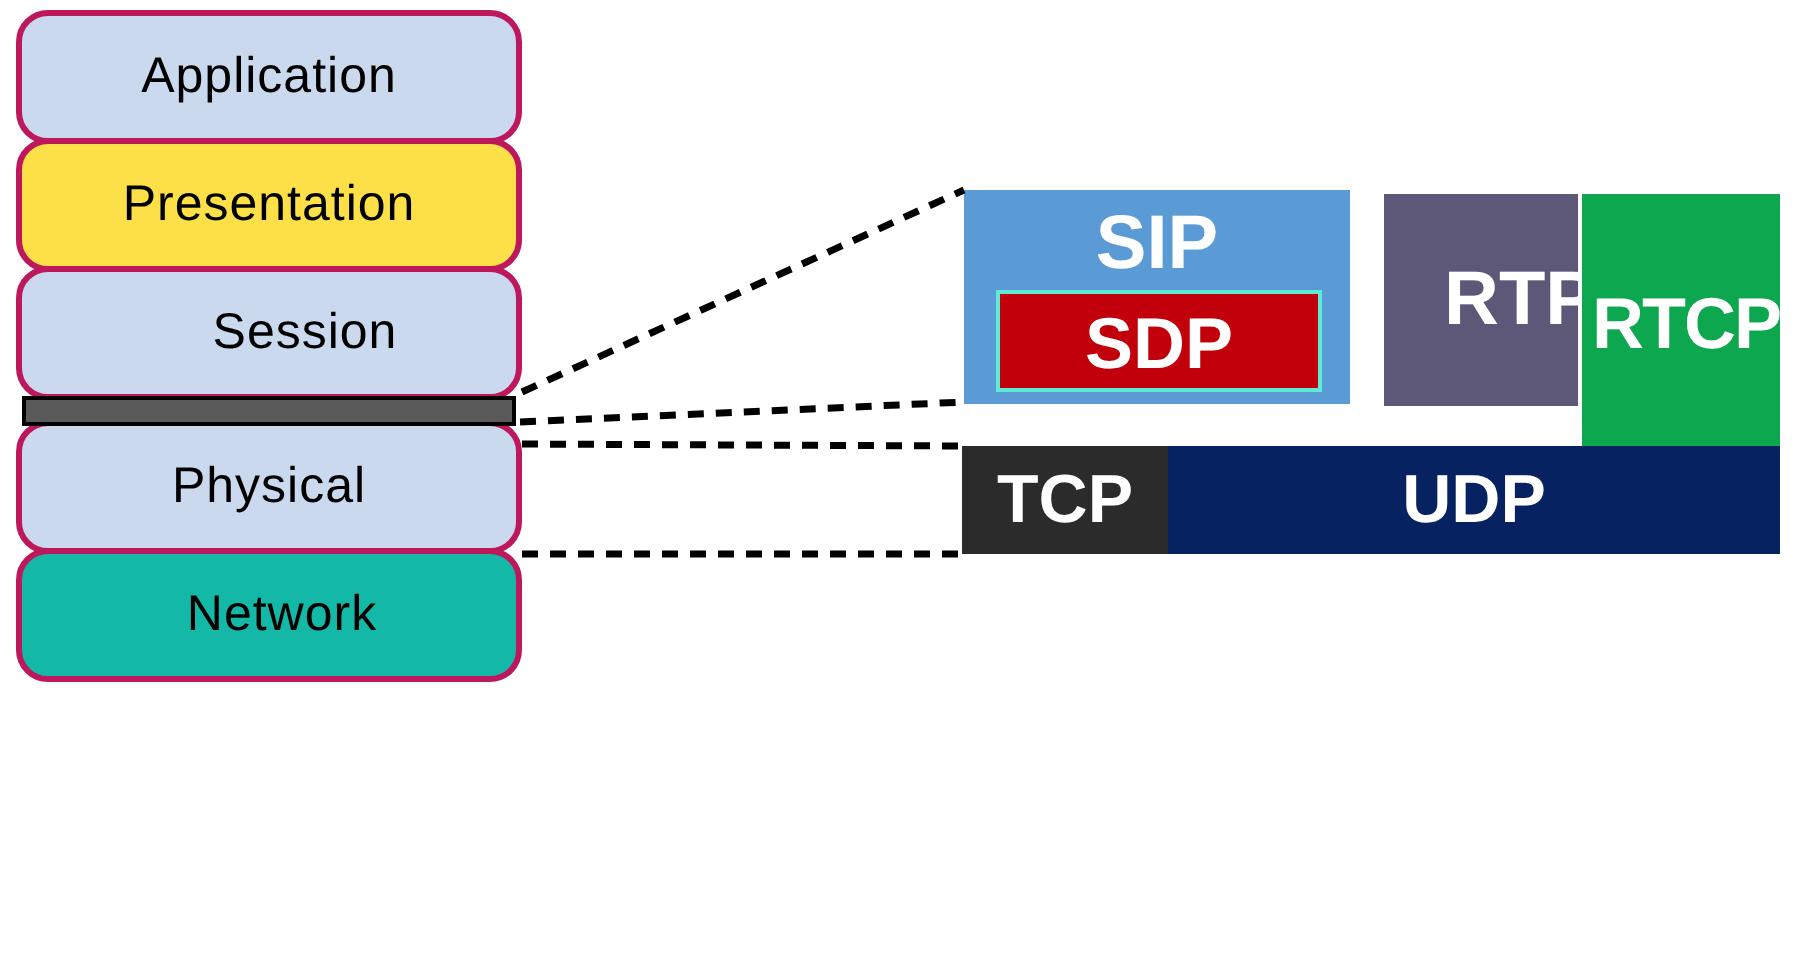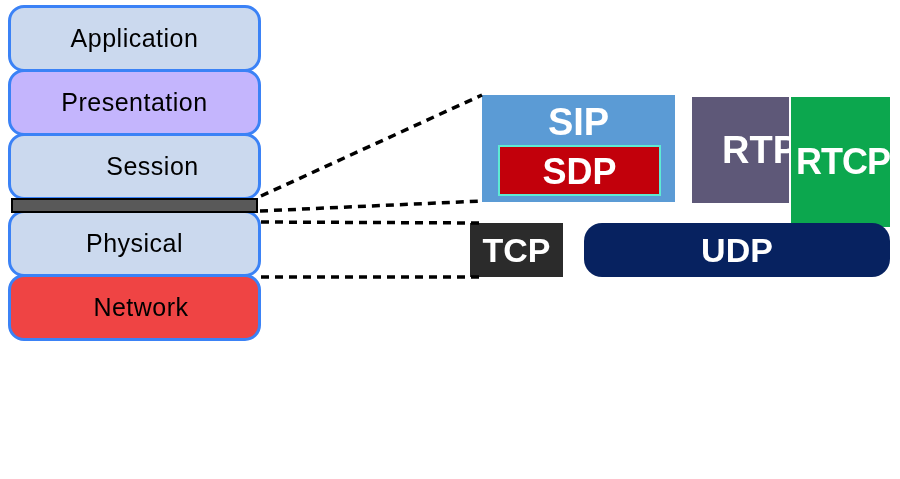--- a/index.html
+++ b/index.html
@@ -16,21 +16,21 @@
   .osi-stack {
     position: absolute;
     left: 8px;
     top: 5px;
     width: 253px;
   }
   .osi-box {
     box-sizing: border-box;
     height: 67px;
     margin-top: -3px;
-    border: 3px solid #3b82f6;
+    border: 3px solid #be185d;
     border-radius: 16px;
     display: flex;
     align-items: center;
     justify-content: center;
     position: relative;
     z-index: 1;
   }
   .osi-box:first-child { margin-top: 0; }
   .osi-label {
     font-size: 25px;
@@ -75,46 +75,46 @@
                border: 2px solid #5eead4;
                display: flex; align-items: center; justify-content: center; }
   .sdp-box .proto-label { font-size: 36px; font-weight: bold; }
 
   .rtp-box   { left: 692px; top: 97px;  width: 97px;  height: 106px; padding-left: 39px; }
   .rtp-box .proto-label  { font-size: 38px; }
 
   .rtcp-box  { left: 791px; top: 97px;  width: 99px;  height: 130px; justify-content: flex-end; }
   .rtcp-box .proto-label { font-size: 36px; letter-spacing: -1px; }
 
-  .tcp-box   { left: 470px; top: 223px; width: 93px;  height: 54px; }
+  .tcp-box   { left: 481px; top: 223px; width: 103px;  height: 54px; }
   .tcp-box .proto-label  { font-size: 34px; }
 
-  .udp-box   { left: 584px; top: 223px; width: 306px; height: 54px; border-radius: 18px; }
+  .udp-box   { left: 584px; top: 223px; width: 306px; height: 54px; }
   .udp-box .proto-label  { font-size: 34px; }
 </style>
 </head>
 <body>
 
 <div class="canvas">
 
   <div class="osi-stack">
     <div class="osi-box" style="background-color: rgb(203, 217, 238);">
       <span class="osi-label">Application</span>
     </div>
-    <div class="osi-box" style="background-color: #c4b5fd; justify-content: center;">
+    <div class="osi-box" style="background-color: #fde047; justify-content: center;">
       <span class="osi-label">Presentation</span>
     </div>
     <div class="osi-box" style="background-color: rgb(203, 217, 238); padding-left: 36px;">
       <span class="osi-label">Session</span>
     </div>
     <div class="separator" style="background-color: rgb(89, 89, 89);"></div>
     <div class="osi-box" style="background-color: rgb(203, 217, 238);">
       <span class="osi-label">Physical</span>
     </div>
-    <div class="osi-box" style="background-color: #ef4444; padding-left: 13px;">
+    <div class="osi-box" style="background-color: #14b8a6; padding-left: 13px;">
       <span class="osi-label">Network</span>
     </div>
   </div>
 
   <svg class="connectors" viewBox="0 0 900 479" xmlns="http://www.w3.org/2000/svg">
     <line x1="261" y1="196" x2="482" y2="95" stroke-width="3.5" stroke-dasharray="8 6" stroke="#000000"></line>
     <line x1="260" y1="211" x2="482" y2="201" stroke-width="3.5" stroke-dasharray="8 6" stroke="#000000"></line>
     <line x1="261" y1="222" x2="481" y2="223" stroke-width="3.5" stroke-dasharray="8 6" stroke="#000000"></line>
     <line x1="261" y1="277" x2="481" y2="277" stroke-width="3.5" stroke-dasharray="8 6" stroke="#000000"></line>
   </svg>

